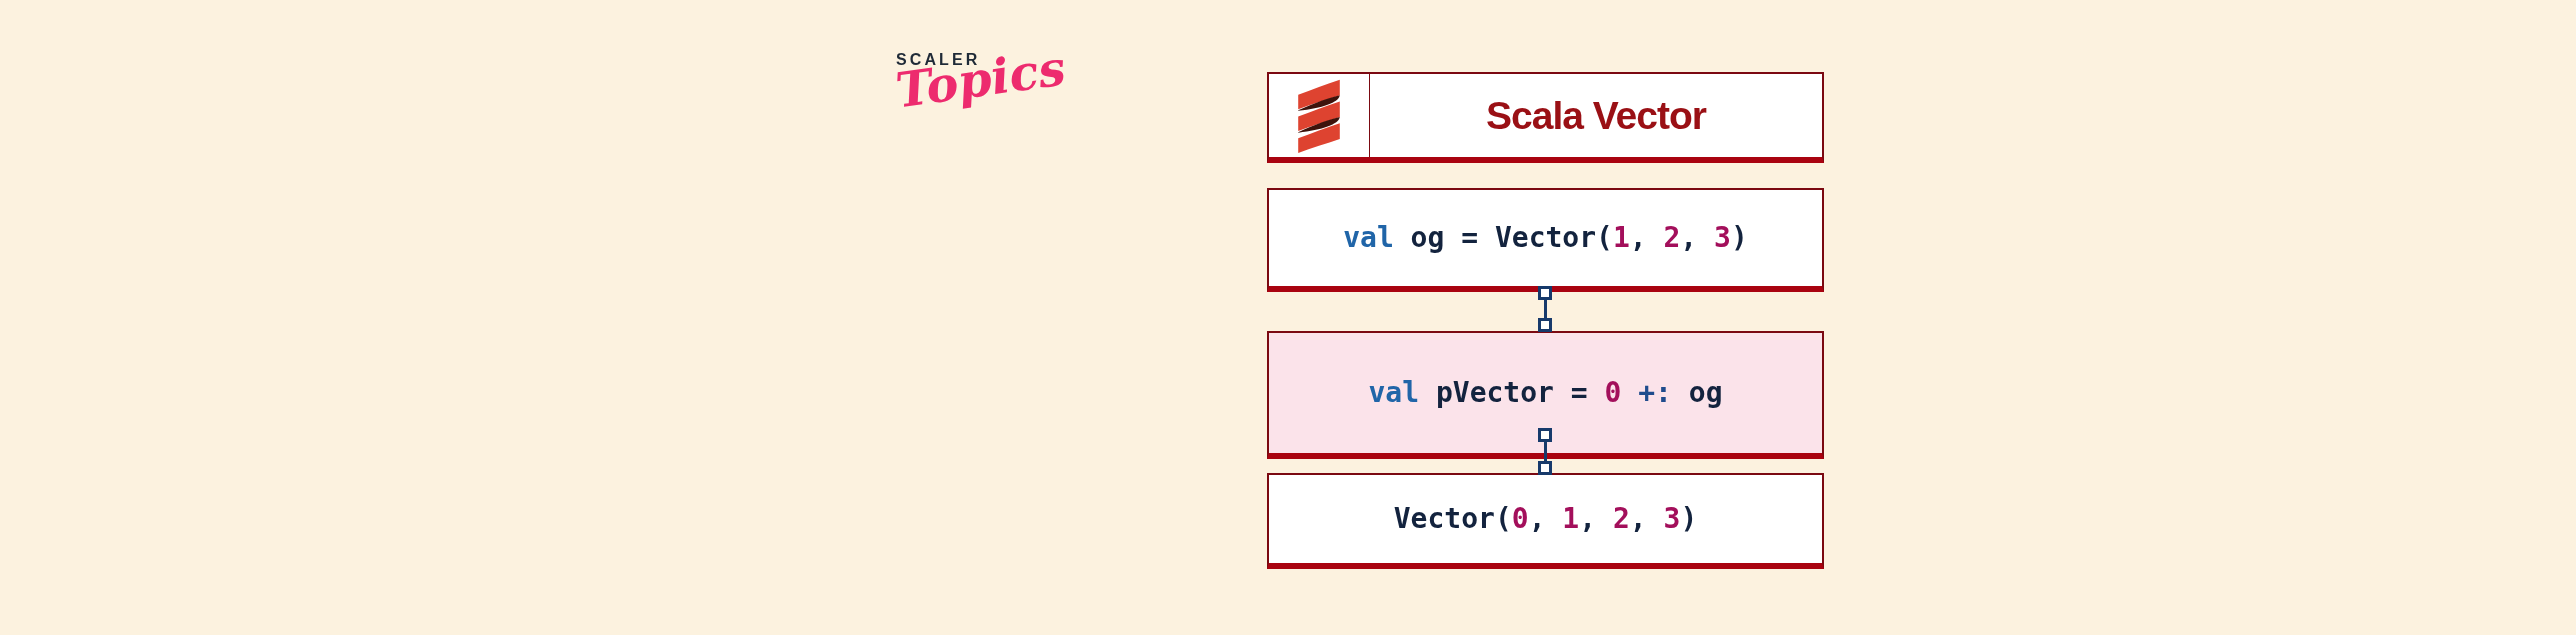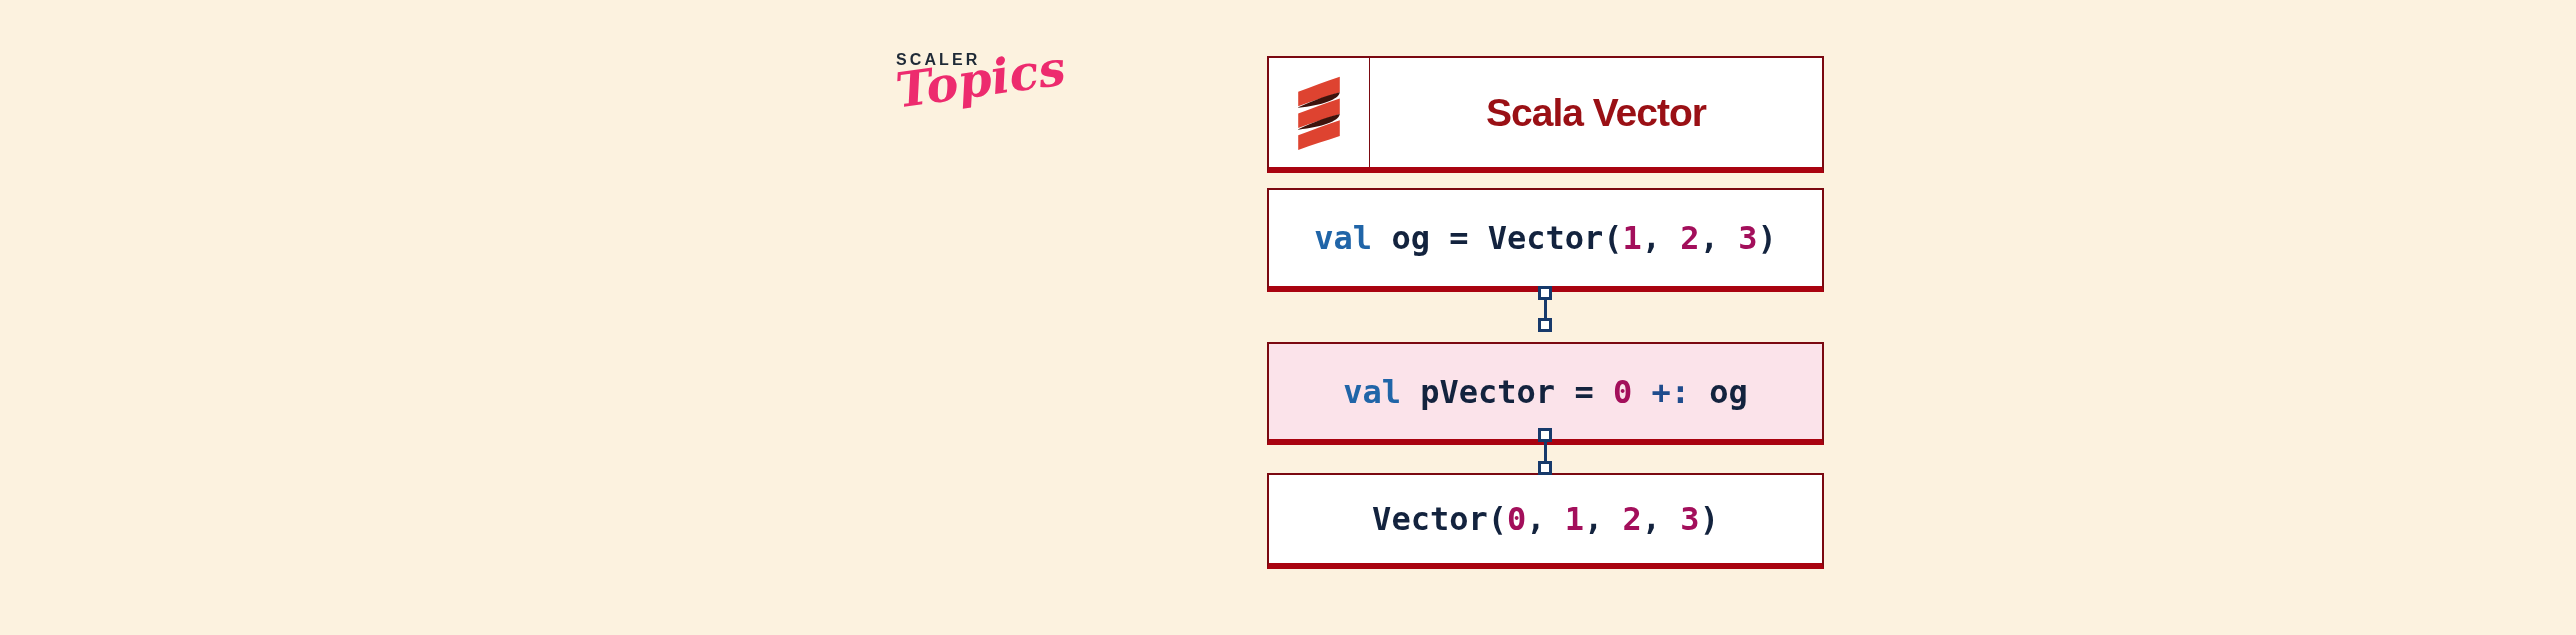--- a/index.html
+++ b/index.html
@@ -26,38 +26,38 @@
 
   
   .flow{position:absolute;left:1267px;top:56px;width:557px;height:520px;}
 
   .box{
     position:absolute;left:0;width:557px;box-sizing:border-box;
     background:var(--boxbg,#FFFFFF);
     border:2.6px solid var(--border,#7B0911);
     border-bottom:6.2px solid var(--bar,#A90310);
   }
-  .header-box{top:0;height:117px;display:grid;grid-template-columns:101px 1fr;}
+  .header-box{top:16px;height:91px;display:grid;grid-template-columns:101px 1fr;}
   .icon-cell{
     border-right:1.5px solid var(--border,#7B0911);
     display:flex;align-items:center;justify-content:center;
   }
   .title-cell{
     display:flex;align-items:center;justify-content:center;
     font-weight:700;font-size:39px;letter-spacing:-1px;
     color:var(--title,#9A1015);
   }
 
   .code-box{display:flex;align-items:center;justify-content:center;}
   #step-0{top:132px;height:104px;border-bottom-width:6.7px;}
-  #step-1{top:286px;height:103px;background:var(--hl,#FBE3EA);}
+  #step-1{top:275px;height:128px;background:var(--hl,#FBE3EA);}
   #step-2{top:417px;height:96px;}
   .code{
     font-family:"DejaVu Sans Mono",monospace;
-    font-weight:700;font-size:32px;line-height:1;
+    font-weight:700;font-size:28px;line-height:1;
     white-space:pre;
   }
 
   
   .sq{
     position:absolute;left:271px;width:14px;height:14px;box-sizing:border-box;
     border:3.1px solid var(--conn,#173A6B);background:#FFFFFF;z-index:4;
   }
   .cline{
     position:absolute;left:277px;width:3.1px;

